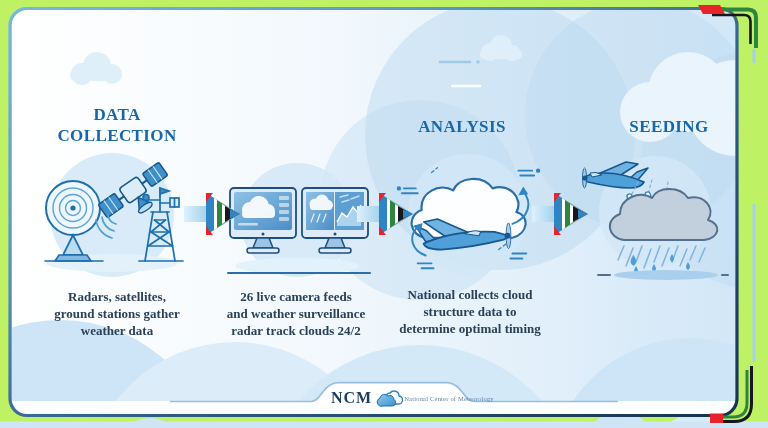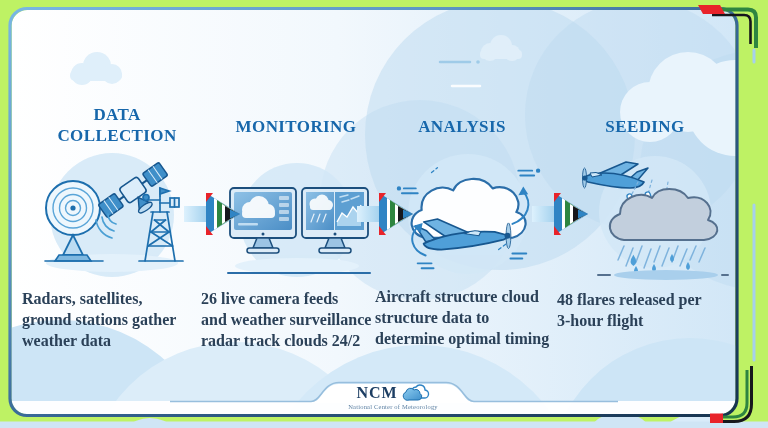--- a/index.html
+++ b/index.html
@@ -2,25 +2,25 @@
 <html><head>
 <meta charset="utf-8">
 <style>
   html,body{margin:0;padding:0;background:#ffffff;}
   #stage{position:relative;width:768px;height:428px;overflow:hidden;
          font-family:Liberation Serif, serif;background:#bef264;}
   .abs{position:absolute;}
   .step-title{position:absolute;text-align:center;white-space:pre-line;
               font-weight:bold;font-size:17px;line-height:1.25;
               color:#1767ab;letter-spacing:.4px;z-index:5;}
-  .step-caption{position:absolute;text-align:left;white-space:pre-line;
-              font-weight:bold;font-size:16px;line-height:1.32;
+  .step-caption{position:absolute;text-align:center;white-space:pre-line;
+              font-weight:bold;font-size:13px;line-height:1.32;
               color:#2b4158;z-index:5;}
   .logo-wrap{position:absolute;left:331px;top:383px;width:124px;height:30px;
-             display:flex;flex-direction:column;align-items:center;z-index:8;}
+             display:flex;flex-direction:row;align-items:center;z-index:8;}
   .logo-row{display:flex;align-items:center;gap:2px;}
   .logo-ncm{font-weight:bold;font-size:16px;letter-spacing:1px;color:#1d3e63;line-height:1;}
   .logo-tag{font-size:6.5px;color:#5f82a3;margin-top:1px;letter-spacing:.2px;white-space:nowrap;}
   svg{display:block;}
 </style>
 </head>
 <body>
 
 <div id="stage">
 
@@ -121,35 +121,32 @@
     </g>
 
     <g stroke="#a6d0ec" stroke-width="3" stroke-linecap="round">
       <path d="M754,205 V360"></path>
         <path d="M754,50 V62"></path>
     </g>
   </svg>
 
   <div class="step-title" style="left:27px;top:104px;width:180px">DATA
 COLLECTION</div>
-  <div class="step-title" style="left:206px;top:116px;width:180px">MONITORING</div>
   <div class="step-title" style="left:372px;top:116px;width:180px">ANALYSIS</div>
-  <div class="step-title" style="left:555px;top:116px;width:180px">SEEDING</div>
+  <div class="step-title" style="left:579px;top:116px;width:180px">SEEDING</div>
 
   <div class="step-caption" style="left:22px;top:288px;width:190px">Radars, satellites,
 ground stations gather
 weather data</div>
   <div class="step-caption" style="left:201px;top:288px;width:190px">26 live camera feeds
 and weather surveillance
 radar track clouds 24/2</div>
-  <div class="step-caption" style="left:375px;top:286px;width:190px">Aircraft structure cloud
+  <div class="step-caption" style="left:375px;top:286px;width:190px">National collects cloud
 structure data to
 determine optimal timing</div>
-  <div class="step-caption" style="left:557px;top:289px;width:190px">48 flares released per
-3-hour flight</div>
 
   <svg class="abs" style="left:33px;top:160px;z-index:4" width="160" height="112" viewBox="0 0 160 112">
     <g>
       <circle cx="40" cy="48" r="27" fill="#eef7fd" stroke="#1d6fae" stroke-width="2"></circle>
       <circle cx="40" cy="48" r="20" fill="none" stroke="#5aa5d8" stroke-width="1.4"></circle>
       <circle cx="40" cy="48" r="13.5" fill="none" stroke="#5aa5d8" stroke-width="1.4"></circle>
       <circle cx="40" cy="48" r="7.5" fill="none" stroke="#5aa5d8" stroke-width="1.4"></circle>
       <circle cx="40" cy="48" r="2.6" fill="#1d6fae"></circle>
       <path d="M40,75 L30,95 H50 Z" fill="#bcdcf2" stroke="#1d6fae" stroke-width="1.8"></path>
       <path d="M26,95 L54,95 L58,101 L22,101 Z" fill="#7fb8e0" stroke="#1d6fae" stroke-width="1.6"></path>

